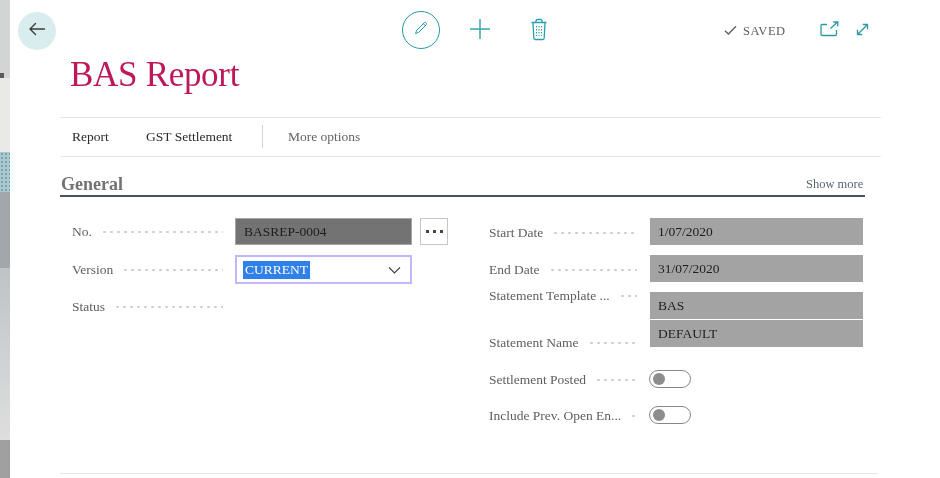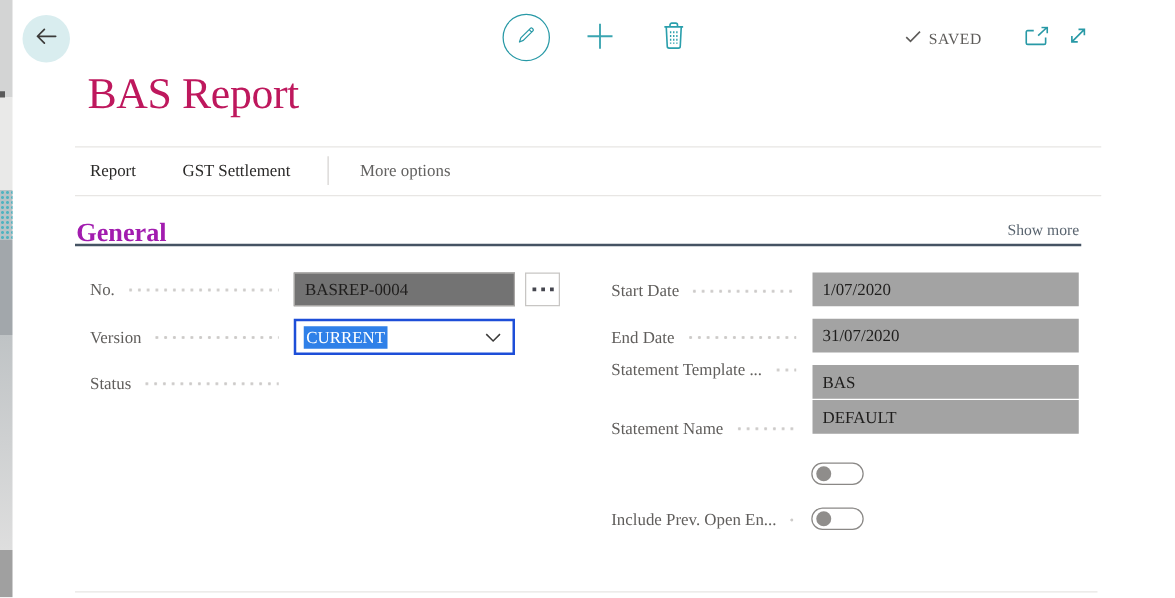--- a/index.html
+++ b/index.html
@@ -33,38 +33,38 @@
       color:#be185d;letter-spacing:-.3px;}
 
   .hline{position:absolute;left:60px;width:821px;height:1px;background:#e8e6e4;}
 
   
   .menu-item{position:absolute;top:129px;font-size:13.5px;color:#2b2a29;cursor:pointer;}
   .menu-item.grey{color:#636261;}
   .menu-divider{position:absolute;left:262px;top:125px;width:1px;height:23px;background:#d6d4d2;}
 
   
-  .section-title{position:absolute;left:61px;top:174px;font-size:21px;font-weight:700;color:#a21caf;}
+  .section-title{position:absolute;left:61px;top:174px;font-size:18px;font-weight:700;color:#737373;}
   .show-more{position:absolute;left:806px;top:177px;font-size:12.5px;color:#5a6570;cursor:pointer;}
   .section-underline{position:absolute;left:60px;top:195px;width:805px;height:2px;background:#455363;}
 
   
   .lblrow{position:absolute;height:27px;display:flex;align-items:center;}
   .flabel{font-size:13.5px;color:#605e5c;white-space:nowrap;}
   .leader{flex:1;min-width:0;height:100%;margin:0 6px 0 9px;
       background-image:radial-gradient(circle,#cdcbc9 1px,transparent 1.4px);
       background-size:7px 4px;background-position:0 center;background-repeat:repeat-x;}
   .valbox{position:absolute;box-sizing:border-box;font-size:13.5px;color:#1f1e1d;
       display:flex;align-items:center;padding-left:8px;}
   .inputbox{background:#737373;border:1px solid #a8a6a4;}
   .assist{position:absolute;left:420px;top:218px;width:28px;height:27px;box-sizing:border-box;
       background:#fff;border:1px solid #c8c6c4;display:flex;align-items:center;
       justify-content:center;gap:4px;cursor:pointer;}
   .assist i{width:3px;height:3px;background:#45464f;display:block;}
-  .combo{background:#fff;border:2px solid #1d4ed8;padding-left:6px;cursor:text;}
+  .combo{background:#fff;border:2px solid #c4b5fd;padding-left:6px;cursor:text;}
   .sel{background:#2f80e8;color:#fff;padding:1px 2px;}
   .chev{position:absolute;right:9px;top:50%;transform:translateY(-50%);}
   .readonly{background:#a3a3a3;border:none;}
 
   
   .toggle{position:absolute;left:649px;width:42px;height:18px;border-radius:10px;
       border:1px solid #8a8886;background:#fff;box-sizing:border-box;cursor:pointer;}
   .knob{position:absolute;left:3px;top:2px;width:12px;height:12px;border-radius:50%;background:#8f8d8b;}
 </style>
 </head>
@@ -195,20 +195,24 @@
     <span class="leader"></span>
   </div>
   <div class="lblrow" style="left:489px;top:282px;width:154px;">
     <span class="flabel">Statement Template ...</span>
     <span class="leader"></span>
   </div>
   <div class="lblrow" style="left:489px;top:329px;width:154px;">
     <span class="flabel">Statement Name</span>
     <span class="leader"></span>
   </div>
+  <div class="lblrow" style="left:489px;top:366px;width:154px;">
+    <span class="flabel">Settlement Posted</span>
+    <span class="leader"></span>
+  </div>
   <div class="lblrow" style="left:489px;top:402px;width:154px;">
     <span class="flabel">Include Prev. Open En...</span>
     <span class="leader"></span>
   </div>
 
   <div class="valbox readonly" style="left:650px;top:218px;width:213px;height:27px;">
     <span>1/07/2020</span>
   </div>
   <div class="valbox readonly" style="left:650px;top:255px;width:213px;height:27px;">
     <span>31/07/2020</span>

